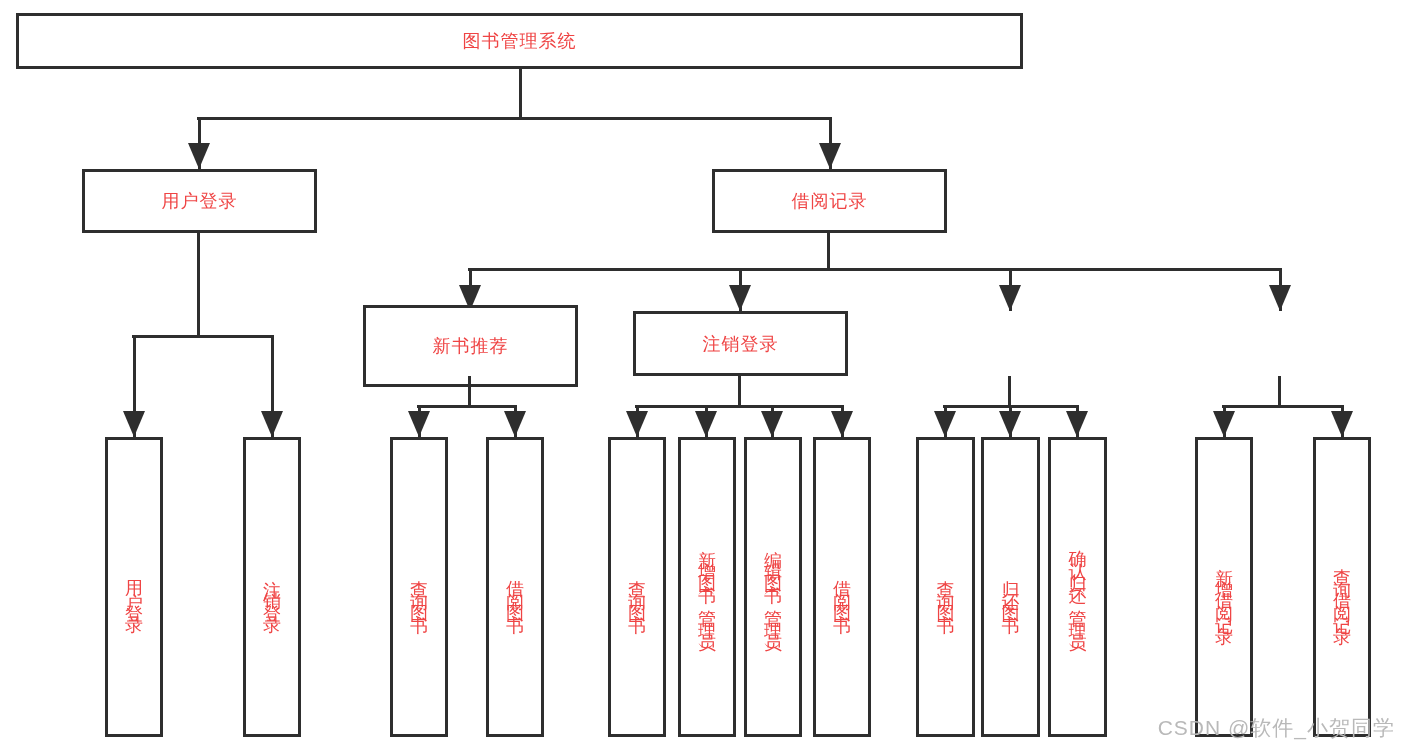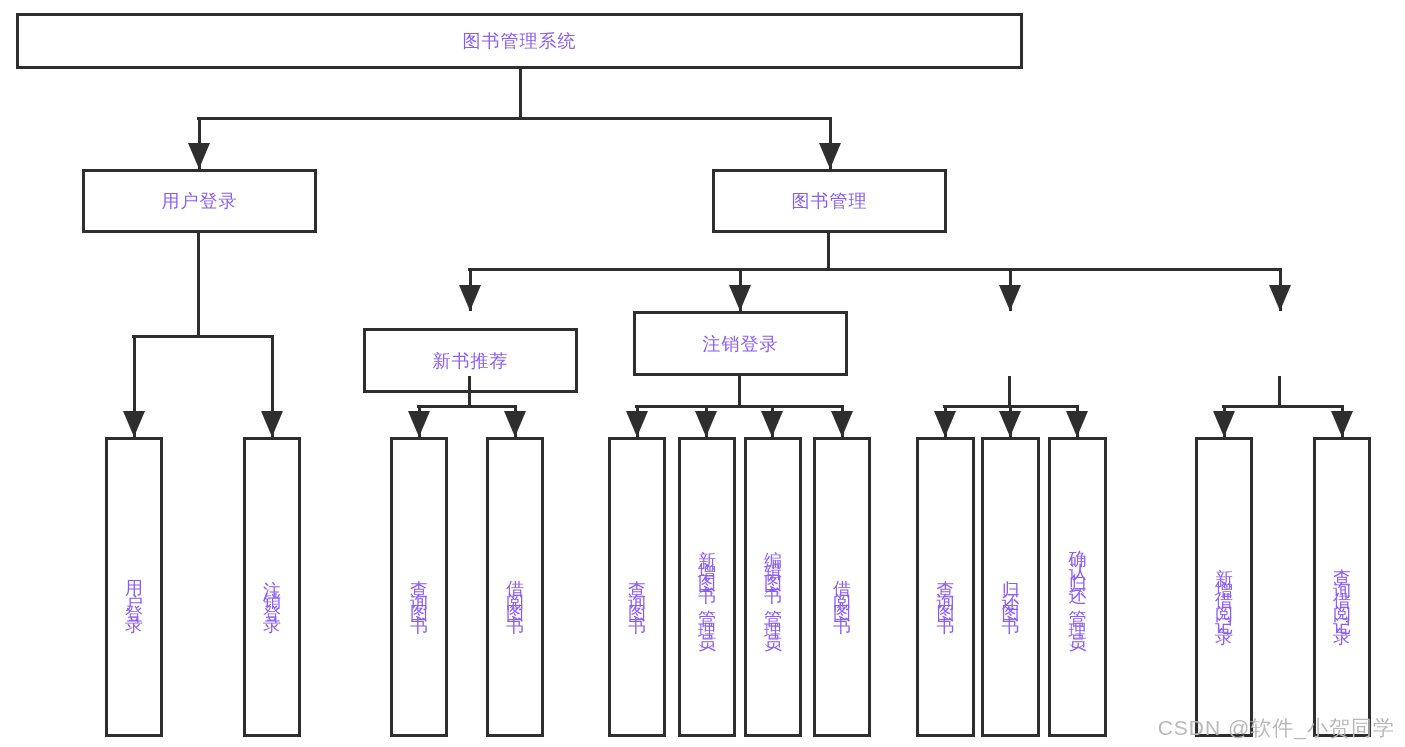--- a/index.html
+++ b/index.html
@@ -11,21 +11,21 @@
     font-family:"Liberation Sans","DejaVu Sans",sans-serif;
   }
   .node{
     position:absolute;
     box-sizing:border-box;
     border:3px solid #2e2e2e;
     background:#ffffff;
     display:flex;
     align-items:center;
     justify-content:center;
-    color:#8b5cf6;
+    color:#ef4444;
     font-size:18px;
     text-align:center;
     letter-spacing:1px;
   }
   .vtext{
     writing-mode:vertical-rl;
     text-orientation:mixed;
     letter-spacing:12px;
     line-height:1;
     padding-top:6px;
@@ -57,41 +57,41 @@
 
   <div class="vline" style="left:519px;top:69px;height:49px"></div>
   <div class="hline" style="left:197px;top:117px;width:635px"></div>
 
   <div class="vline" style="left:198px;top:118px;height:51px"></div>
   <div class="ah" style="left:188px;top:143px"></div>
   <div class="vline" style="left:829px;top:118px;height:51px"></div>
   <div class="ah" style="left:819px;top:143px"></div>
 
   <div class="node" style="left:82px;top:169px;width:235px;height:64px">用户登录</div>
-  <div class="node" style="left:712px;top:169px;width:235px;height:64px">图书管理</div>
+  <div class="node" style="left:712px;top:169px;width:235px;height:64px">借阅记录</div>
 
   <div class="vline" style="left:197px;top:233px;height:103px"></div>
   <div class="hline" style="left:132px;top:335px;width:142px"></div>
   <div class="vline" style="left:133px;top:336px;height:101px"></div>
   <div class="ah" style="left:123px;top:411px"></div>
   <div class="vline" style="left:271px;top:336px;height:101px"></div>
   <div class="ah" style="left:261px;top:411px"></div>
 
   <div class="vline" style="left:827px;top:233px;height:36px"></div>
   <div class="hline" style="left:468px;top:268px;width:814px"></div>
   <div class="vline" style="left:469px;top:269px;height:42px"></div>
   <div class="ah" style="left:459px;top:285px"></div>
   <div class="vline" style="left:739px;top:269px;height:42px"></div>
   <div class="ah" style="left:729px;top:285px"></div>
   <div class="vline" style="left:1009px;top:269px;height:42px"></div>
   <div class="ah" style="left:999px;top:285px"></div>
   <div class="vline" style="left:1279px;top:269px;height:42px"></div>
   <div class="ah" style="left:1269px;top:285px"></div>
 
-  <div class="node" style="left:363px;top:328px;width:215px;height:65px">新书推荐</div>
+  <div class="node" style="left:363px;top:305px;width:215px;height:82px">新书推荐</div>
   <div class="node" style="left:633px;top:311px;width:215px;height:65px">注销登录</div>
 
   <div class="vline" style="left:468px;top:376px;height:30px"></div>
   <div class="vline" style="left:738px;top:376px;height:30px"></div>
   <div class="vline" style="left:1008px;top:376px;height:30px"></div>
   <div class="vline" style="left:1278px;top:376px;height:30px"></div>
 
   <div class="hline" style="left:417px;top:405px;width:100px"></div>
   <div class="hline" style="left:635px;top:405px;width:209px"></div>
   <div class="hline" style="left:943px;top:405px;width:136px"></div>

